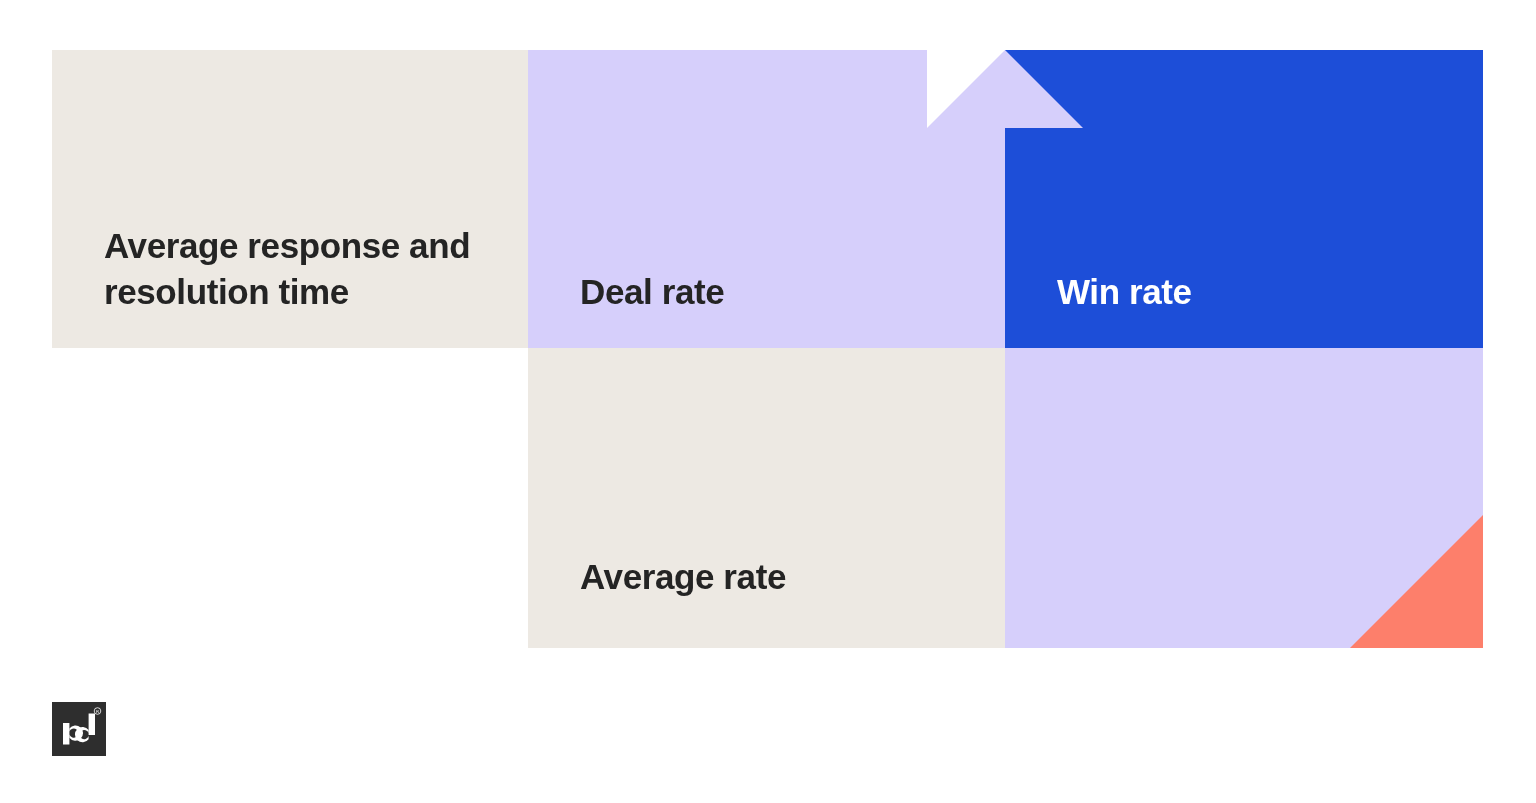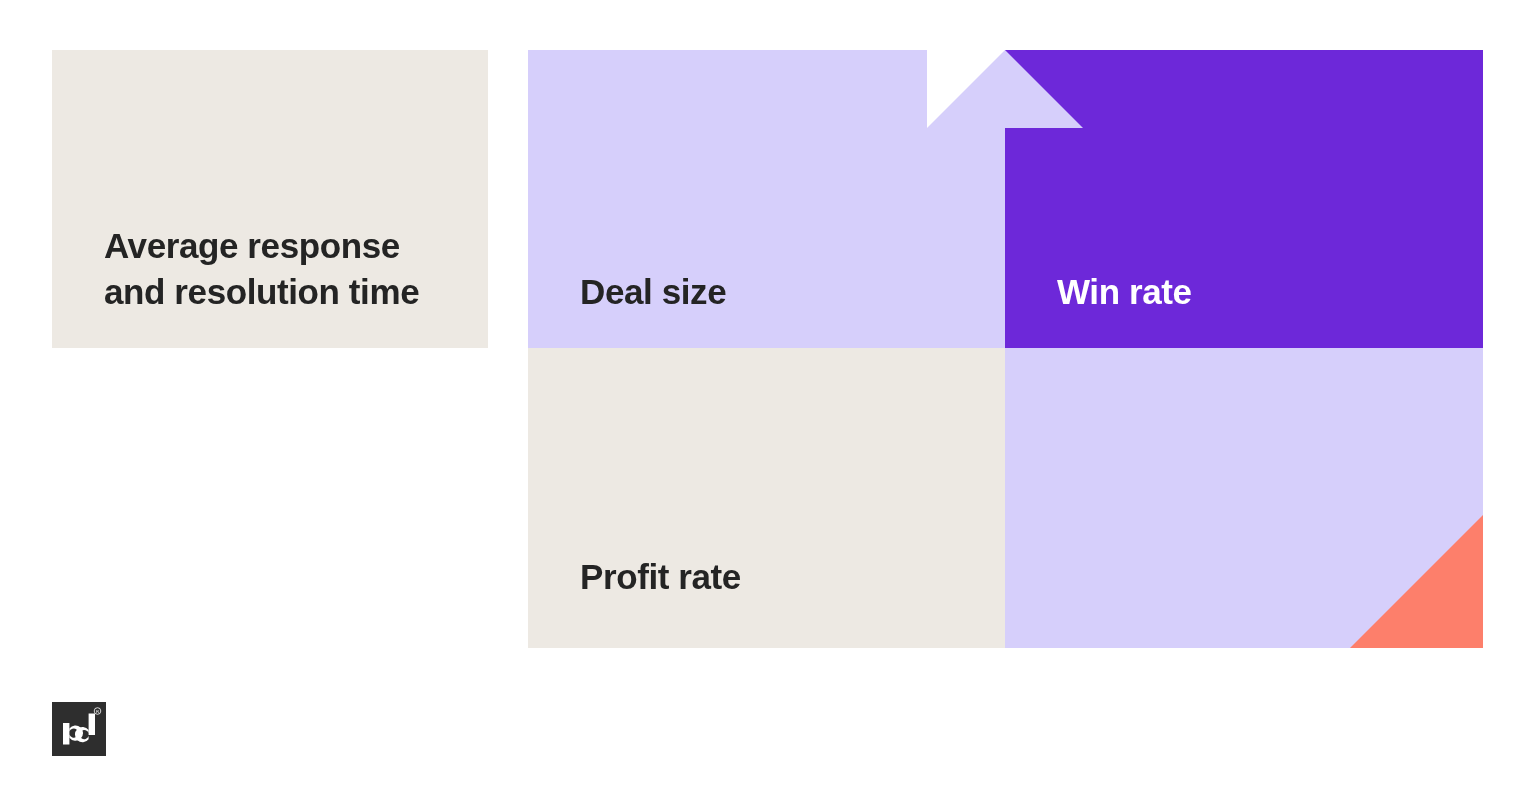--- a/index.html
+++ b/index.html
@@ -29,21 +29,21 @@
     width: 1431px;
     height: 598px;
   }
 
   .cell {
     position: absolute;
     overflow: hidden;
   }
 
   
-  .col-1 { left: 0px;   width: 436px; }
+  .col-1 { left: 0px;   width: 476px; }
   .col-2 { left: 476px; width: 477px; }
   .col-3 { left: 953px; width: 478px; }
   .row-1 { top: 0px;    height: 298px; }
   .row-2 { top: 298px;  height: 300px; }
 
   .cell-label {
     position: absolute;
     left: 52px;
     right: 18px;
     margin: 0;
@@ -55,21 +55,21 @@
 
   
   .row-1 .cell-label { bottom: 32px; }
   .row-2 .cell-label { bottom: 47px; }
 
   .text-dark  { color: #242424; }
   .text-light { color: #FFFFFF; }
 
   .bg-beige  { background: #EDE9E3; }
   .bg-purple { background: #D6CFFB; }
-  .bg-coral  { background: #6d28d9; }
+  .bg-coral  { background: #1d4ed8; }
 
   
   .corner {
     position: absolute;
     width: 0;
     height: 0;
     pointer-events: none;
   }
 
   
@@ -120,32 +120,32 @@
 
 <div class="canvas">
 
   <div class="grid">
 
     <div class="cell col-1 row-1 bg-beige">
       <p class="cell-label text-dark">Average response and resolution time</p>
     </div>
 
     <div class="cell col-2 row-1 bg-purple">
-      <p class="cell-label text-dark">Deal size</p>
+      <p class="cell-label text-dark">Deal rate</p>
       <span class="corner notch-deal-size"></span>
     </div>
 
     <div class="cell col-3 row-1 bg-coral">
       <span class="corner wedge-win-rate"></span>
       <p class="cell-label text-light">Win rate</p>
     </div>
 
 
     <div class="cell col-2 row-2 bg-beige">
-      <p class="cell-label text-dark">Profit rate</p>
+      <p class="cell-label text-dark">Average rate</p>
     </div>
 
     <div class="cell col-3 row-2 bg-purple">
       <p class="cell-label text-dark"></p>
       <span class="corner wedge-blank"></span>
     </div>
 
   </div>
 
   <div class="logo">

